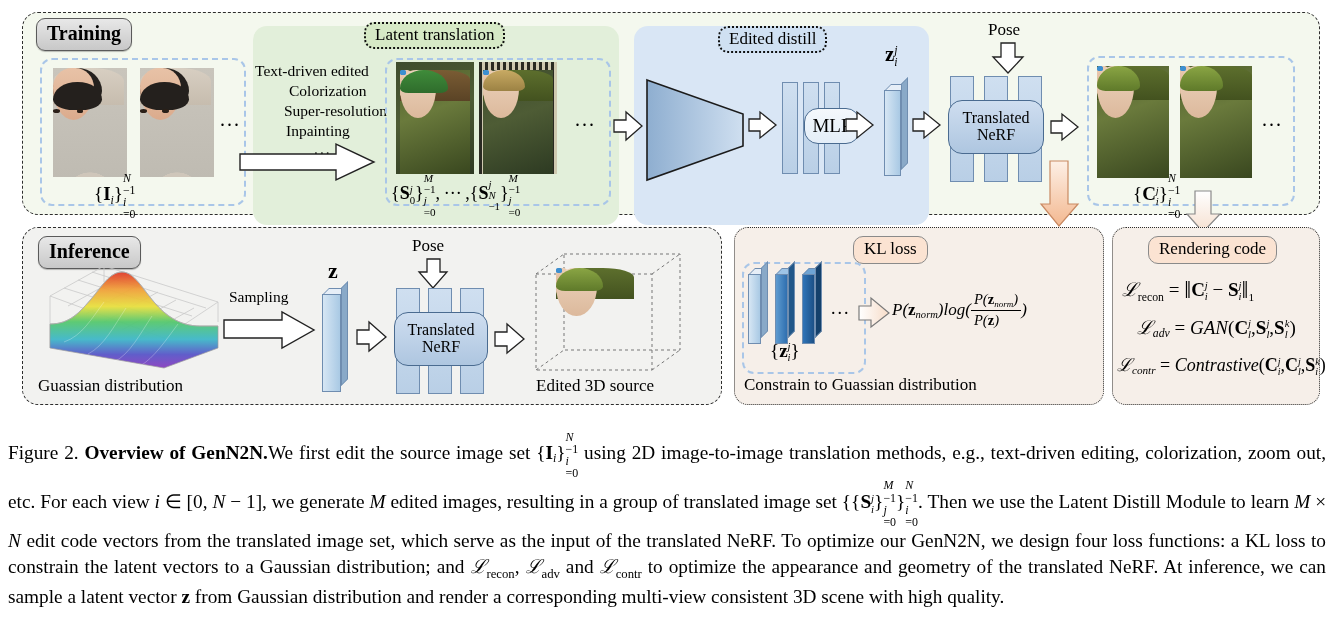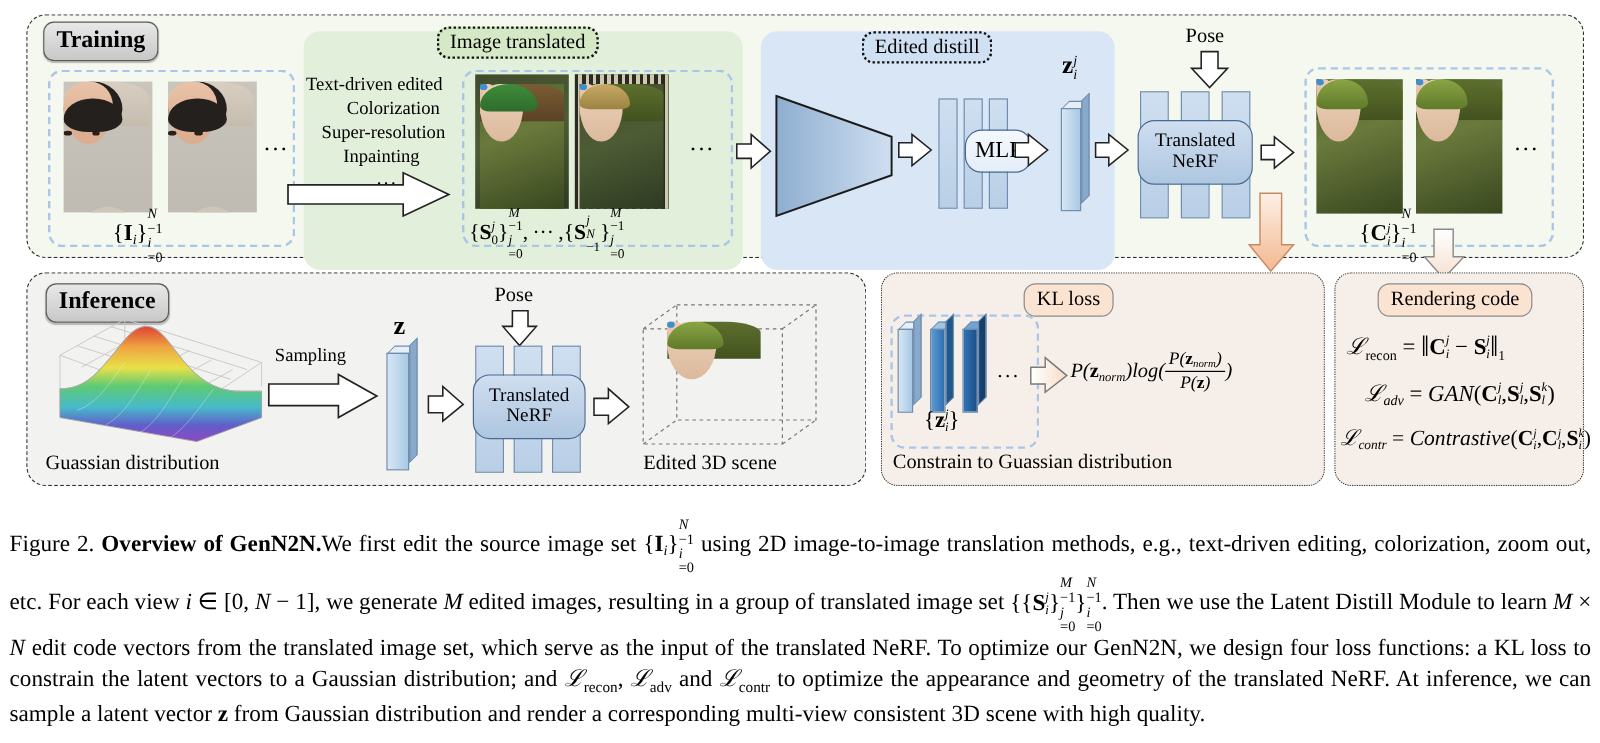--- a/index.html
+++ b/index.html
@@ -152,26 +152,26 @@
     <div class="eyeL" style="left:30%;top:38%;"></div>
       <div class="eyeR" style="right:34%;top:38%;"></div>
   </div>
   <div class="lbl" style="left:220px;top:108px;font-size:20px;letter-spacing:2px;">...</div>
 
   <div class="lbl" style="left:94px;top:172px;font-size:19px;">
     {<span class="mb">I</span><sub class="s">i</sub>}<span class="stack"><span><span class="mi">N</span>−1</span><span><span class="mi">i</span>=0</span></span>
   </div>
 
   <div class="badge badge-dotgreen" style="left:364px;top:22px;height:27px;">
-      <span>Image translated</span>
+      <span>Latent translation</span>
     </div>
 
   <div class="lbl txt15" style="left:255px;top:62px;">Text-driven edited</div>
   <div class="lbl txt15" style="left:289px;top:82px;">Colorization</div>
-  <div class="lbl txt15" style="left:268px;top:102px;text-align:right;">Super-resolution</div>
+  <div class="lbl txt15" style="left:284px;top:102px;text-align:right;">Super-resolution</div>
   <div class="lbl txt15" style="left:286px;top:122px;">Inpainting</div>
   <div class="lbl txt15" style="left:314px;top:140px;letter-spacing:2px;">...</div>
 
   <svg style="left:238px;top:142px;width:140px;height:42px;">
     <polygon points="2,12 98,12 98,2 136,20 98,38 98,28 2,28" fill="#ffffff" stroke="#222" stroke-width="1.4"></polygon>
   </svg>
 
   <div class="dgroup" style="left:385px;top:58px;width:226px;height:148px;"></div>
 
   <div class="photo elf-bg-dark strip" style="left:396px;top:62px;width:78px;height:112px;"></div>
@@ -402,21 +402,21 @@
   </svg>
   <div class="photo" style="left:556px;top:268px;width:78px;height:104px;background:transparent;">
     <div class="elf-torso"></div>
     <div class="earL"></div>
       <div class="earR"></div>
     <div class="elf-face"></div>
     <div class="elf-hair-green"></div>
     <div class="elf-eyeL"></div>
       <div class="elf-eyeR"></div>
   </div>
-  <div class="lbl txt17" style="left:536px;top:376px;">Edited 3D scene</div>
+  <div class="lbl txt17" style="left:536px;top:376px;">Edited 3D source</div>
 
   <div class="panel kl-panel"></div>
   <div class="badge badge-peach" style="left:853px;top:236px;height:28px;">
       <span>KL loss</span>
     </div>
 
   <div class="dgroup" style="left:742px;top:262px;width:124px;height:112px;"></div>
   <div class="bar3d bar-b1" style="left:748px;top:268px;width:20px;height:76px;">
     <div class="top"></div>
       <div class="side"></div>
@@ -445,21 +445,21 @@
     <defs>
         <linearGradient id="pg3" x1="0" y1="0" x2="1" y2="0">
       <stop offset="0" stop-color="#ffffff"></stop>
           <stop offset="1" stop-color="#f7dcc8"></stop>
         </linearGradient>
       </defs>
     <polygon points="1,10 13,10 13,2 31,17 13,31 13,24 1,24" fill="url(#pg3)" stroke="#7a7a7a" stroke-width="1.2"></polygon>
   </svg>
 
   <div class="lbl" style="left:892px;top:292px;font-size:17px;font-style:italic;">
-    P(<span class="mb" style="font-style:normal;">z</span><sub class="s">norm</sub>)log(<span style="display:inline-block;vertical-align:middle;text-align:center;font-size:.86em;position:relative;top:-1px;">
+    P(<span class="mb" style="font-style:normal;">z</span><sub class="s">norm</sub>)log(<span style="display:inline-block;vertical-align:middle;font-size:.86em;position:relative;top:-1px;">
       <span style="display:block;border-bottom:1px solid #000;padding:0 3px 1px;">P(<span class="mb" style="font-style:normal;">z</span><sub class="s">norm</sub>)</span>
       <span style="display:block;padding:1px 3px 0;">P(<span class="mb" style="font-style:normal;">z</span>)</span>
     </span>)
   </div>
 
   <div class="lbl txt17" style="left:744px;top:375px;">Constrain to Guassian distribution</div>
 
   <div class="panel render-panel" style="left:1112px;top:227px;width:208px;height:178px;"></div>
   <div class="badge badge-peach" style="left:1148px;top:236px;height:28px;">
       <span>Rendering code</span>

